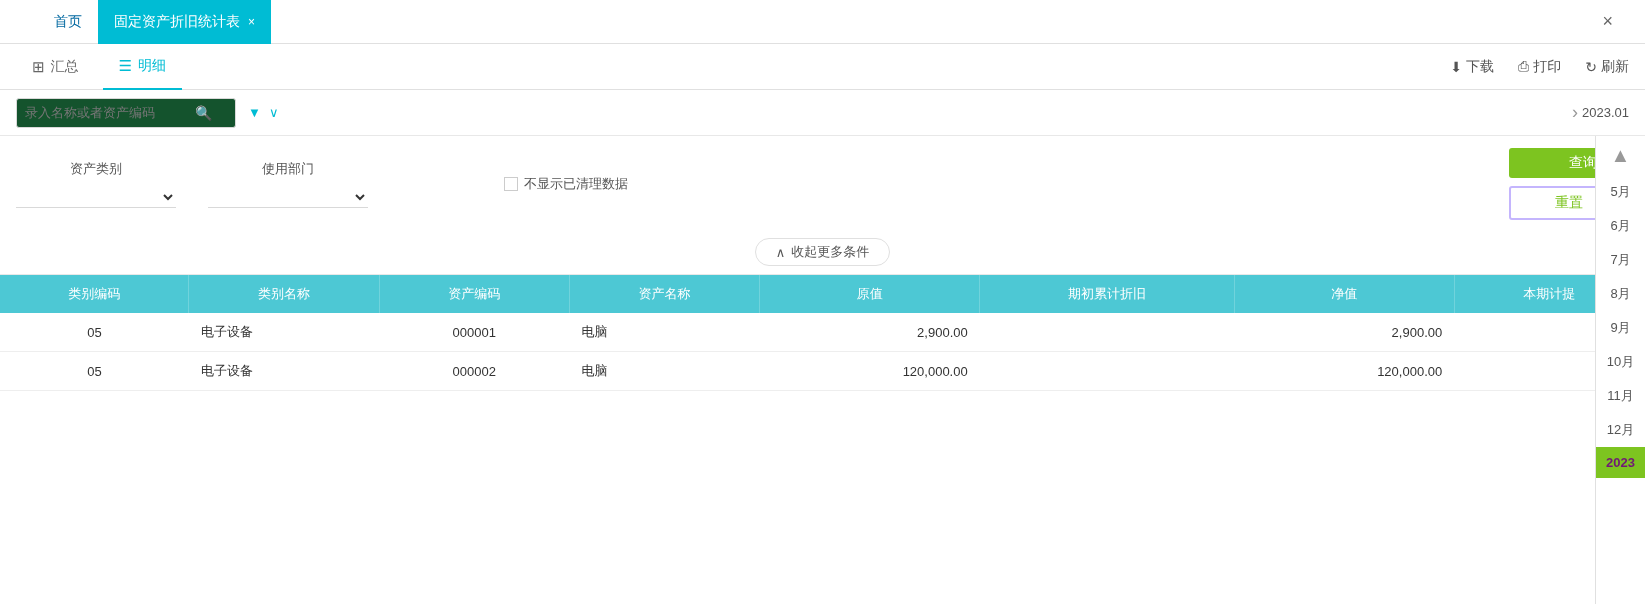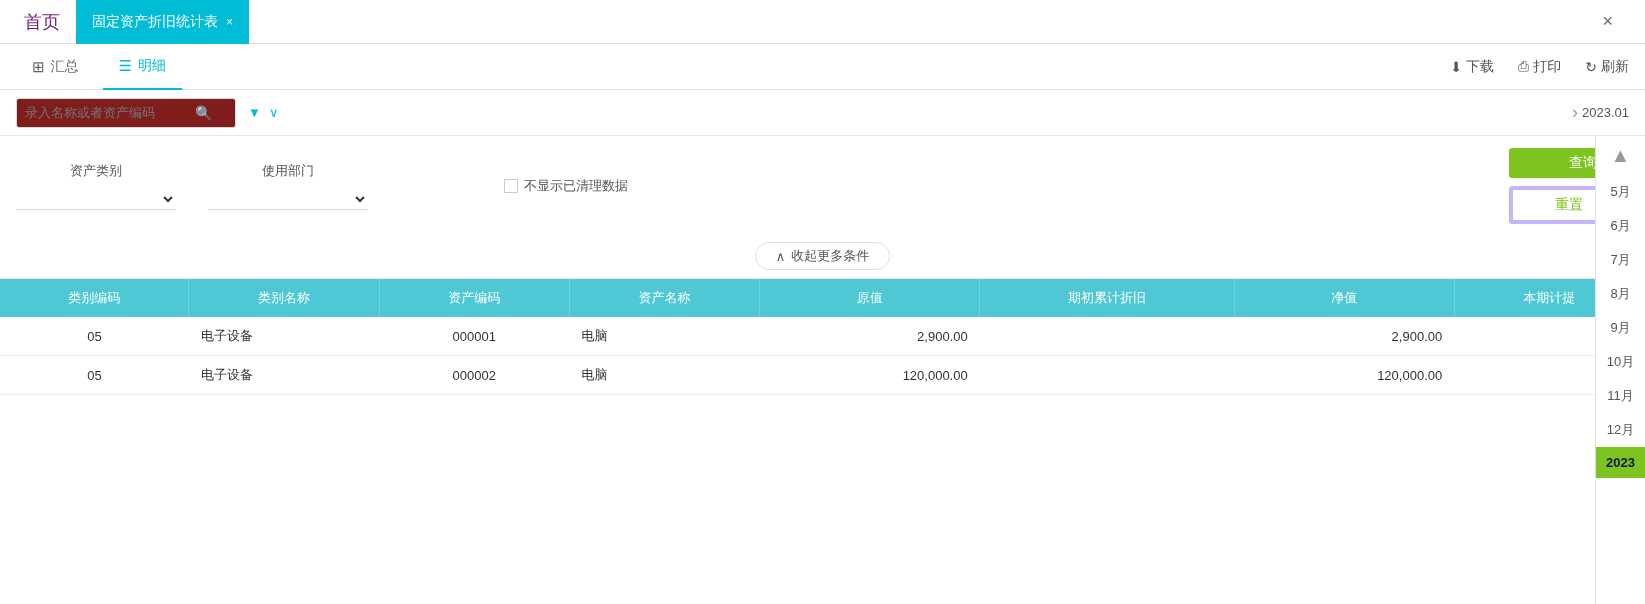--- a/index.html
+++ b/index.html
@@ -18,24 +18,25 @@
     .top-nav {
       display: flex;
       align-items: center;
       background: #fff;
       border-bottom: 1px solid #e0e0e0;
       height: 44px;
       padding: 0 16px;
       gap: 8px;
     }
     .nav-home {
-      color: #701a75;
-      font-size: 18px;
+      color: #0369a1;
+      font-size: 14px;
       cursor: pointer;
       padding: 0 8px;
+      margin-left: 30px;
     }
     .nav-tab-active {
       background: #00bcd4;
       color: #fff;
       padding: 0 16px;
       height: 44px;
       display: flex;
       align-items: center;
       gap: 8px;
       font-size: 14px;
@@ -108,21 +109,21 @@
       height: 46px;
     }
     .search-input-wrap {
       display: flex;
       align-items: center;
       border: 1px solid #d9d9d9;
       border-radius: 3px;
       padding: 0 8px;
       height: 30px;
       width: 220px;
-      background: #7f1d1d;
+      background: #14532d;
     }
     .search-input-wrap input {
       border: none;
       outline: none;
       font-size: 13px;
       color: #999;
       width: 170px;
       background: transparent;
     }
     .search-icon-btn {
@@ -215,21 +216,21 @@
       border-radius: 3px;
       padding: 6px 32px;
       font-size: 14px;
       cursor: pointer;
       width: 120px;
       text-align: right;
     }
     .btn-reset {
       background: #fff;
       color: #7dc420;
-      border: 4px solid #c4b5fd;
+      border: 2px solid #c4b5fd;
       border-radius: 3px;
       padding: 6px 32px;
       font-size: 14px;
       cursor: pointer;
       width: 120px;
       font-family: Liberation Mono, monospace;
     }
     .collapse-bar {
       display: flex;
       justify-content: center;
@@ -320,21 +321,21 @@
     .month-item {
       font-size: 13px;
       color: #555;
       padding: 8px 0;
       cursor: pointer;
       width: 100%;
       text-align: center;
     }
     .month-item.active-year {
       background: #7dc420;
-      color: #0f172a;
+      color: #701a75;
       font-weight: bold;
     }
 
     .main-content {
       display: flex;
       flex: 1;
       overflow: hidden;
       position: relative;
     }
     .content-area {

